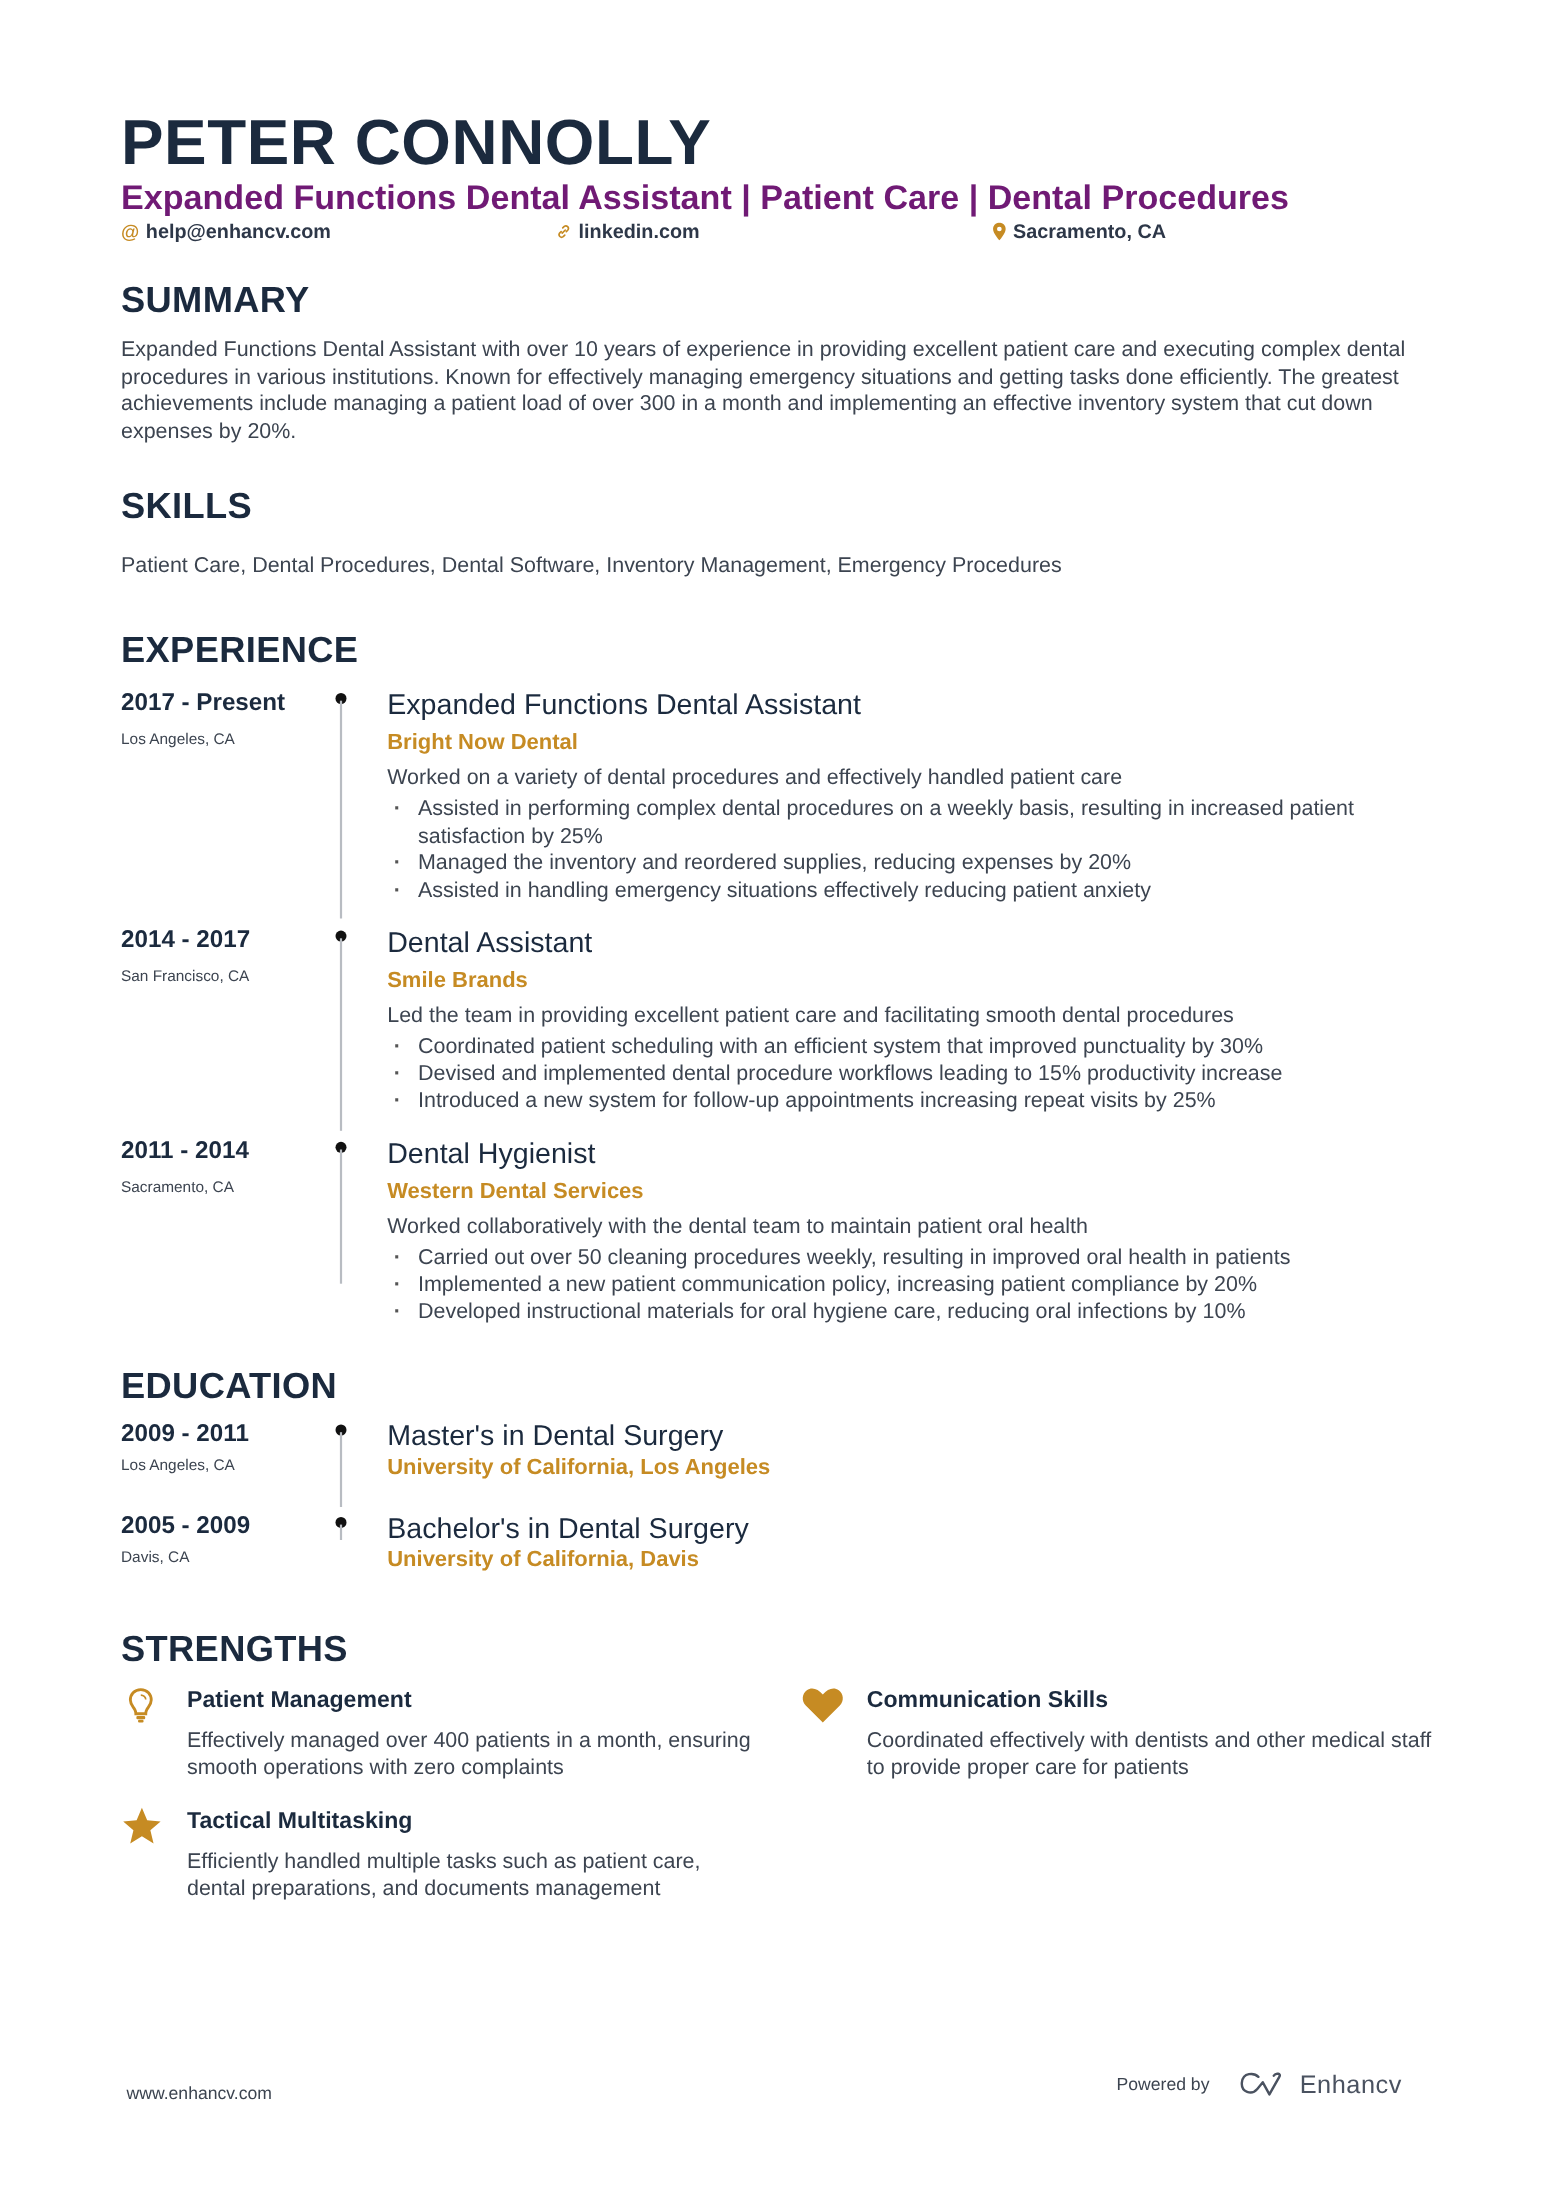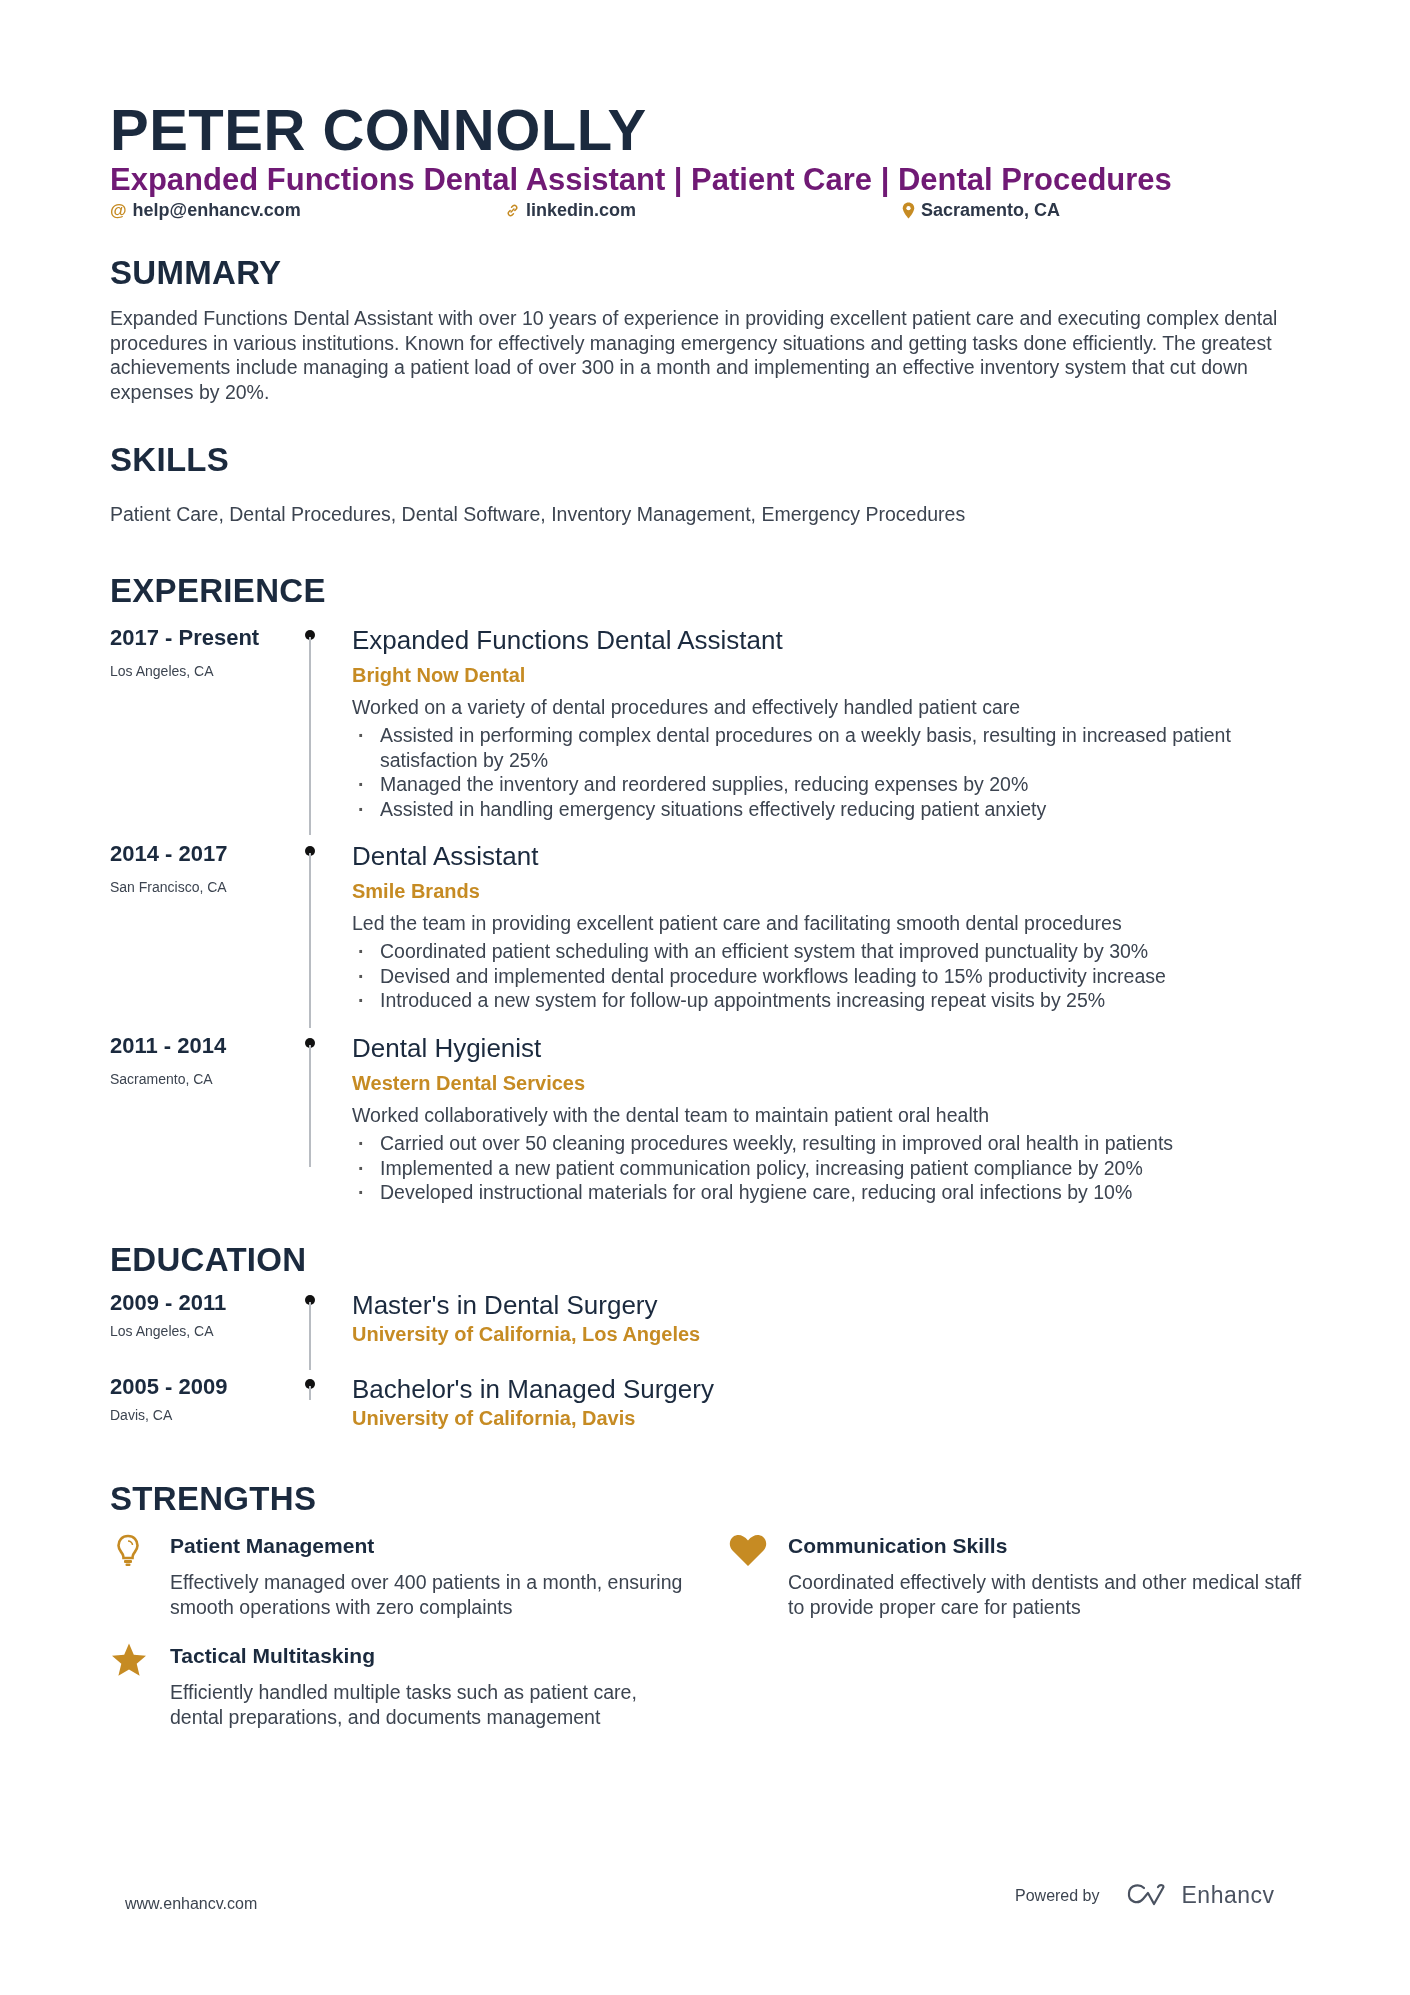--- a/index.html
+++ b/index.html
@@ -24,21 +24,21 @@
   .exp .desc { font-size: 19.5px; color: #3c4450; margin-top: 8px; line-height: 24px; }
   .exp ul { list-style: none; margin-top: 4px; }
   .exp li { position: relative; padding-left: 28px; font-size: 19.5px; line-height: 24.5px; color: #3c4450; }
   .exp li::before { content: "·"; position: absolute; left: 6px; top: 0; font-weight: bold; color: #555; }
   .edu .content .role { font-size: 26px; }
   .edu .content .company { margin-top: 2px; }
   .strength { position: absolute; width: 560px; }
   .strength .sicon { position: absolute; left: 0; top: 0; width: 36px; height: 36px; }
   .strength .stitle { position: absolute; left: 60px; top: 2px; font-size: 21px; font-weight: bold; color: #1b2a3e; white-space: nowrap; }
   .strength .sdesc { position: absolute; left: 60px; top: 38px; width: 520px; font-size: 19.5px; line-height: 24.5px; color: #3c4450; }
-  .footer-left { position: absolute; left: 125px; top: 1895px; font-size: 16px; color: #3c4450; }
+  .footer-left { position: absolute; left: 115px; top: 1895px; font-size: 16px; color: #3c4450; }
   .footer-right { position: absolute; left: 1015px; top: 1882px; display: flex; align-items: center; gap: 26px; }
   .powered { font-size: 16px; color: #3c4450; }
   .logo { display: flex; align-items: flex-start; gap: 10px; }
   .logo-text { font-size: 23px; color: #4a5260; letter-spacing: 0.5px; }
 </style>
 </head>
 <body>
 
 <div class="page">
 
@@ -140,21 +140,21 @@
       <div class="company">University of California, Los Angeles</div>
     </div>
   </div>
 
   <div class="exp edu" style="top:1374px;">
     <div class="date">2005 - 2009</div>
     <div class="loc" style="top:33px;">Davis, CA</div>
     <div class="dot"></div>
     <div class="line" style="height:14px;"></div>
     <div class="content">
-      <div class="role">Bachelor's in Managed Surgery</div>
+      <div class="role">Bachelor's in Dental Surgery</div>
       <div class="company">University of California, Davis</div>
     </div>
   </div>
 
   <div class="section-title" style="top:1480px;">STRENGTHS</div>
 
   <div class="strength" style="left:0; top:1532px;">
     <span class="sicon">
       <svg width="36" height="36" viewBox="0 0 36 36">
           <path d="M18 4 C12 4 8.5 8.5 8.5 13.5 C8.5 17.5 11 19.5 12.5 22 C13.3 23.3 13.5 24.5 13.5 26 L22.5 26 C22.5 24.5 22.7 23.3 23.5 22 C25 19.5 27.5 17.5 27.5 13.5 C27.5 8.5 24 4 18 4 Z" fill="none" stroke="#c68b23" stroke-width="2.6"></path>

